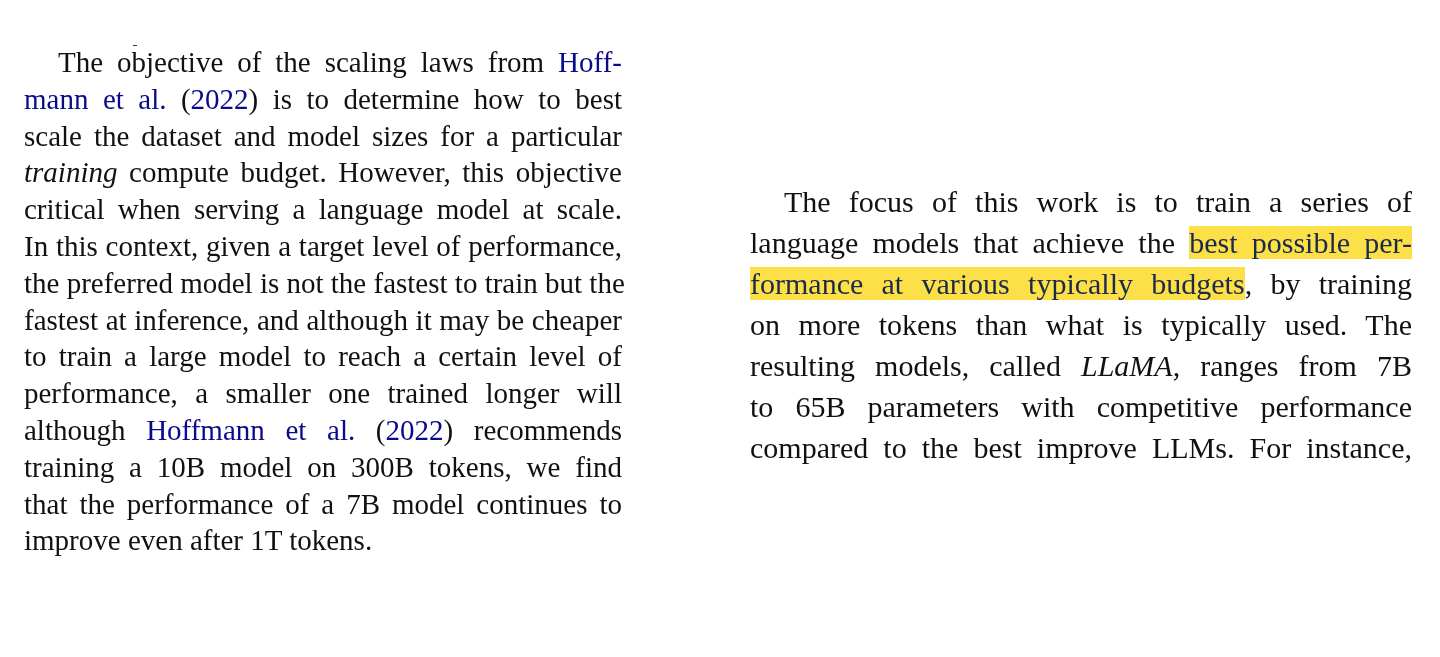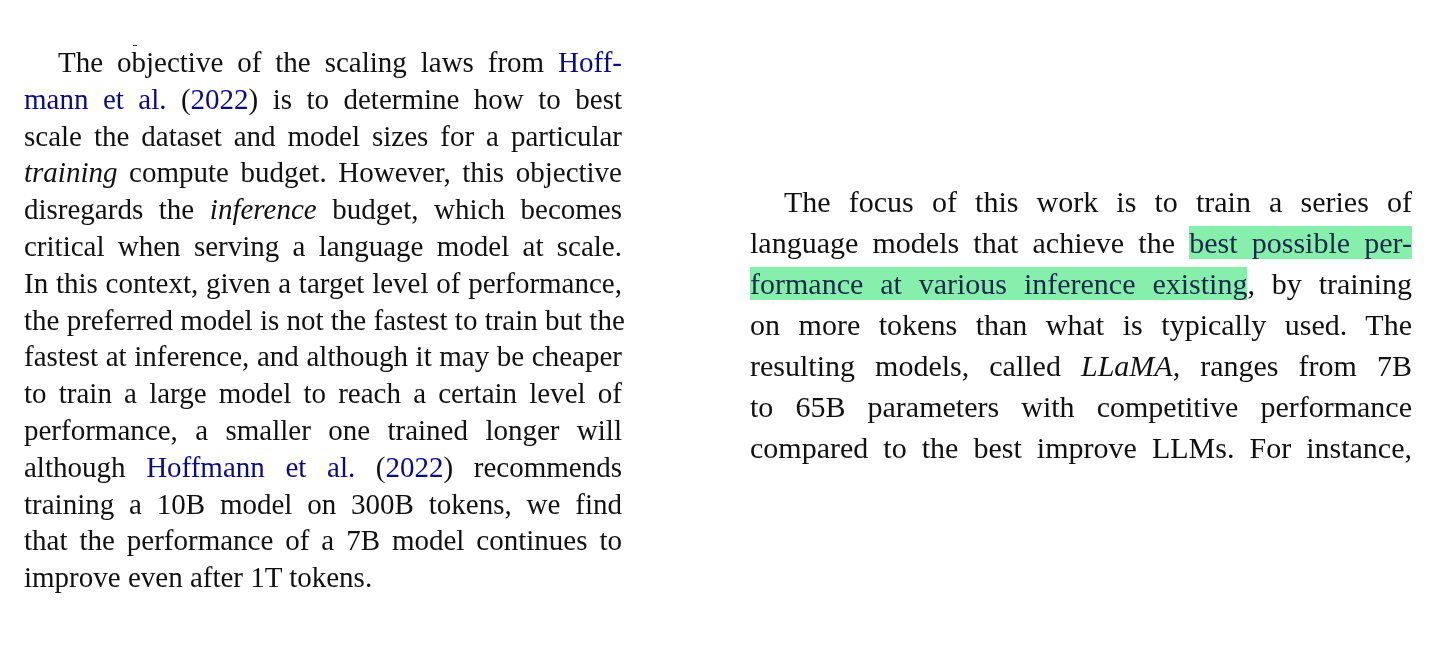--- a/index.html
+++ b/index.html
@@ -40,55 +40,54 @@
     #right-para {
       left: 750px;
       top: 181px;
       width: 662px;
       font-size: 30px;
       line-height: 41px;
     }
     #right-para .line { height: 41px; }
     .indent { padding-left: 34px; }
     .cite { color: #0a0a8c; }
-    .hl { background: #86efac; color: #1a2a4a; font-family: Liberation Serif, serif; }
+    .hl { background: #fde047; color: #1a2a4a; font-family: Liberation Serif, serif; }
     em { font-style: italic; }
     .tick {
       position: absolute;
       left: 133px;
       top: 45px;
       width: 4px;
       height: 1px;
       background: #333;
     }
   </style>
 </head>
 <body>
 
 <div class="tick"></div>
 
 <div id="left-para" class="para">
   <span class="line indent"><span>The objective of the scaling laws from </span><a class="cite">Hoff-</a></span>
   <span class="line"><a class="cite">mann et al.</a><span> (</span><a class="cite">2022</a><span>) is to determine how to best</span></span>
   <span class="line">scale the dataset and model sizes for a particular</span>
   <span class="line"><em>training</em><span> compute budget. However, this objective</span></span>
-  <span class="line"><span>disregards the </span><em>inference</em><span> budget, which becomes</span></span>
   <span class="line">critical when serving a language model at scale.</span>
   <span class="line">In this context, given a target level of performance,</span>
   <span class="line">the preferred model is not the fastest to train but the</span>
   <span class="line">fastest at inference, and although it may be cheaper</span>
   <span class="line">to train a large model to reach a certain level of</span>
   <span class="line">performance, a smaller one trained longer will</span>
   <span class="line"><span>although </span><a class="cite">Hoffmann et al.</a><span> (</span><a class="cite">2022</a><span>) recommends</span></span>
   <span class="line">training a 10B model on 300B tokens, we find</span>
   <span class="line">that the performance of a 7B model continues to</span>
   <span class="line last">improve even after 1T tokens.</span>
 </div>
 
 <div id="right-para" class="para">
   <span class="line indent">The focus of this work is to train a series of</span>
   <span class="line"><span>language models that achieve the </span><span class="hl">best possible per-</span></span>
-  <span class="line"><span class="hl">formance at various inference existing</span><span>, by training</span></span>
+  <span class="line"><span class="hl">formance at various typically budgets</span><span>, by training</span></span>
   <span class="line">on more tokens than what is typically used.  The</span>
   <span class="line"><span>resulting models, called </span><em>LLaMA</em><span>, ranges from 7B</span></span>
   <span class="line">to 65B parameters with competitive performance</span>
   <span class="line">compared to the best improve LLMs. For instance,</span>
 </div>
 
 </body></html>

